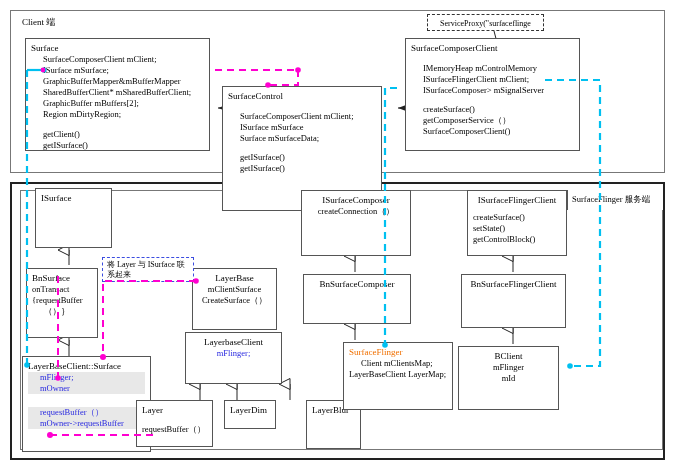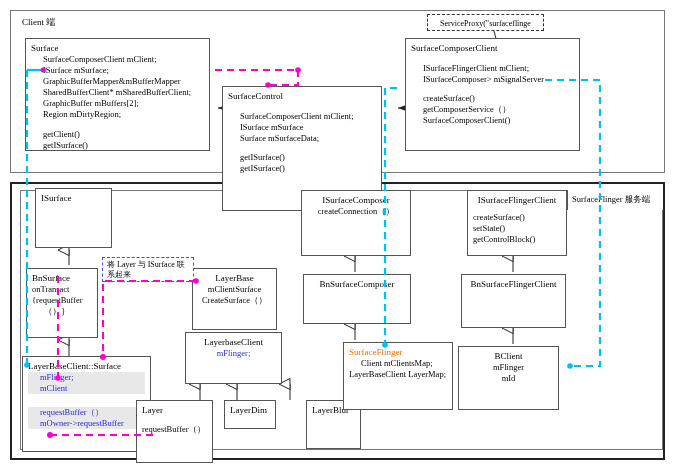--- a/index.html
+++ b/index.html
@@ -128,20 +128,21 @@
     <span class="bt ind">ISurface    mSurface</span>
     <span class="bt ind">Surface     mSurfaceData;</span>
     <span class="bt" style="height:8px;"></span>
     <span class="bt ind">getISurface()</span>
     <span class="bt ind">getISurface()</span>
   </div>
 
   <div class="box pad" style="left:405px;top:38px;width:175px;height:113px;">
     <span class="bt title">SurfaceComposerClient</span>
     <span class="bt" style="height:9px;"></span>
+    <span class="bt ind">IMemoryHeap             mControlMemory</span>
     <span class="bt ind">ISurfaceFlingerClient   mClient;</span>
     <span class="bt ind">ISurfaceComposer&gt;    mSignalServer</span>
     <span class="bt" style="height:8px;"></span>
     <span class="bt ind">createSurface()</span>
     <span class="bt ind">getComposerService（）</span>
     <span class="bt ind">SurfaceComposerClient()</span>
   </div>
 
   <div class="note dark center" style="left:427px;top:14px;width:117px;height:17px;line-height:13px;"><span>ServiceProxy("surfaceflinge</span></div>
 
@@ -152,40 +153,40 @@
   <div class="box pad" style="left:26px;top:268px;width:72px;height:70px;">
     <span class="bt title">BnSurface</span>
     <span class="bt">onTransact</span>
     <span class="bt">{requestBuffer</span>
     <span class="bt ind">（）｝</span>
   </div>
 
   <div class="box pad" style="left:22px;top:356px;width:129px;height:96px;">
     <span class="bt title">LayerBaseClient::Surface</span>
     <span class="bt ind blue-txt">mFlinger;</span>
-    <span class="bt ind blue-txt">mClient</span>
+    <span class="bt ind blue-txt">mOwner</span>
     <span class="bt" style="height:13px;"></span>
     <span class="bt ind blue-txt">requestBuffer（）</span>
     <span class="bt ind blue-txt">mOwner-&gt;requestBuffer</span>
   </div>
 
   <div class="note blue" style="left:102px;top:257px;width:92px;height:25px;"><span>将 Layer 与 ISurface 联系起来</span></div>
 
   <div class="box pad center" style="left:192px;top:268px;width:85px;height:62px;">
     <span class="bt title">LayerBase</span>
     <span class="bt">mClientSurface</span>
     <span class="bt">CreateSurface（）</span>
   </div>
 
   <div class="box pad center" style="left:185px;top:332px;width:97px;height:52px;">
     <span class="bt title">LayerbaseClient</span>
     <span class="bt blue-plain">mFlinger;</span>
   </div>
 
-  <div class="box pad" style="left:136px;top:400px;width:77px;height:63px;">
+  <div class="box pad" style="left:136px;top:400px;width:77px;height:47px;">
     <span class="bt title">Layer</span>
     <span class="bt" style="height:8px;"></span>
     <span class="bt">requestBuffer（）</span>
   </div>
 
   <div class="box pad" style="left:224px;top:400px;width:52px;height:29px;">
     <span class="bt title">LayerDim</span>
   </div>
 
   <div class="box pad" style="left:270px;top:400px;width:55px;height:49px;margin-left:36px;">

